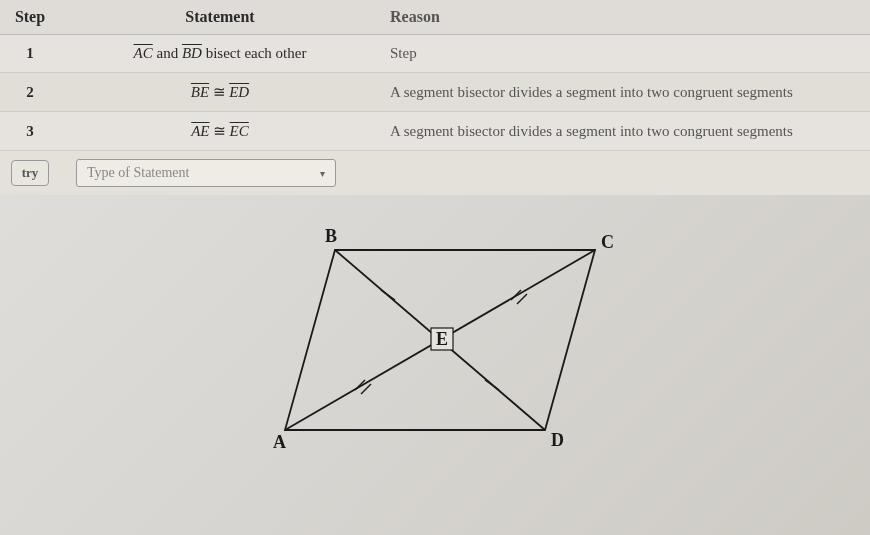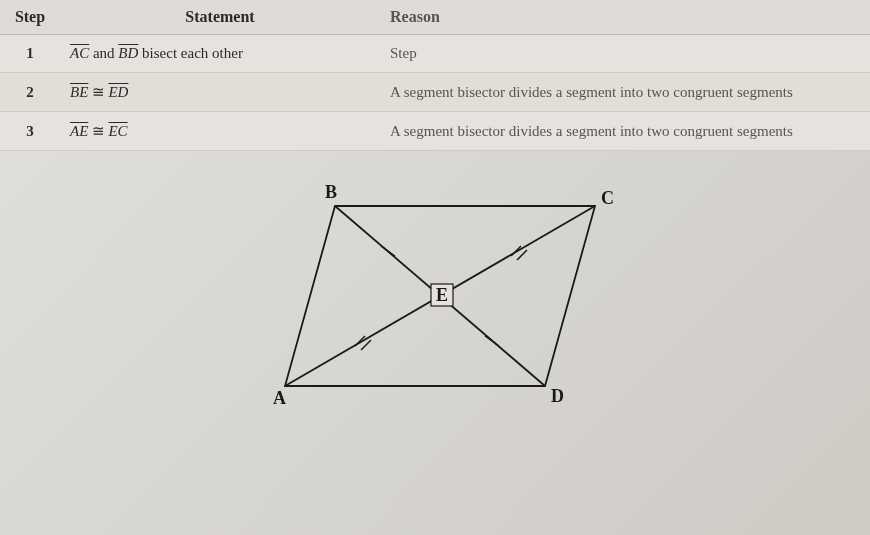--- a/index.html
+++ b/index.html
@@ -2,21 +2,21 @@
 <html><head>
 <meta charset="utf-8">
 <style>
 * { box-sizing: border-box; margin: 0; padding: 0; }
 body { width: 870px; height: 535px; background: linear-gradient(135deg, #e2e0dc 0%, #d8d6d2 50%, #cecbc5 100%); font-family: Georgia, 'Times New Roman', serif; color: #2a2a2a; overflow: hidden; position: relative; }
 .table { width: 100%; border-collapse: collapse; }
 .header-row td { background: #dfdcd7; border-bottom: 1px solid #bbb; font-weight: bold; padding: 8px 10px; font-size: 16px; }
 .data-row td { background: #e6e3de; border-bottom: 1px solid #ccc; padding: 10px 10px; font-size: 15px; }
 .data-row.alt td { background: #e1ddd7; }
 .col-step { width: 60px; text-align: center; font-weight: bold; }
-.col-statement { width: 320px; text-align: left; }
+.col-statement { width: 320px; text-align: center; }
 .col-reason { text-align: left; color: #555; }
 .header-row .col-statement { text-align: center; }
 .header-row .col-reason { text-align: left; }
 .overline { text-decoration: overline; font-style: italic; font-family: 'Times New Roman', serif; }
 .cong { font-family: 'Times New Roman', serif; }
 .try-row td { padding: 8px 10px; background: #e4e1db; }
 .try-btn { display: inline-block; border: 1px solid #999; border-radius: 4px; padding: 4px 10px; background: #e9e6e0; font-size: 13px; color: #555; cursor: pointer; vertical-align: middle; }
 .dropdown { display: inline-block; border: 1px solid #999; border-radius: 3px; padding: 5px 10px; background: #efece6; color: #888; font-size: 14px; width: 260px; position: relative; vertical-align: middle; margin-left: 6px; cursor: pointer; }
 .dropdown .caret { position: absolute; right: 10px; top: 50%; transform: translateY(-50%); font-size: 10px; color: #666; }
 .figure { width: 100%; display: flex; justify-content: center; padding-top: 15px; }
@@ -42,20 +42,32 @@
   <tr class="data-row alt">
     <td class="col-step">2</td>
     <td class="col-statement"><span class="overline">BE</span> <span class="cong">≅</span> <span class="overline">ED</span></td>
     <td class="col-reason">A segment bisector divides a segment into two congruent segments</td>
   </tr>
   <tr class="data-row">
     <td class="col-step">3</td>
     <td class="col-statement"><span class="overline">AE</span> <span class="cong">≅</span> <span class="overline">EC</span></td>
     <td class="col-reason">A segment bisector divides a segment into two congruent segments</td>
   </tr>
+  <tr class="try-row">
+    <td class="col-step">
+      <span class="try-btn">try</span>
+    </td>
+    <td class="col-statement" style="text-align:left;">
+      <span class="dropdown">
+        <span>Type of Statement</span>
+        <span class="caret">▾</span>
+      </span>
+    </td>
+    <td class="col-reason"></td>
+  </tr>
 </tbody>
   </table>
 
 <div class="figure">
 <svg width="420" height="260" viewBox="0 0 420 260">
 
   <polygon points="110,40 370,40 320,220 60,220"></polygon>
 
   <line x1="60" y1="220" x2="370" y2="40"></line>
   <line x1="110" y1="40" x2="320" y2="220"></line>

